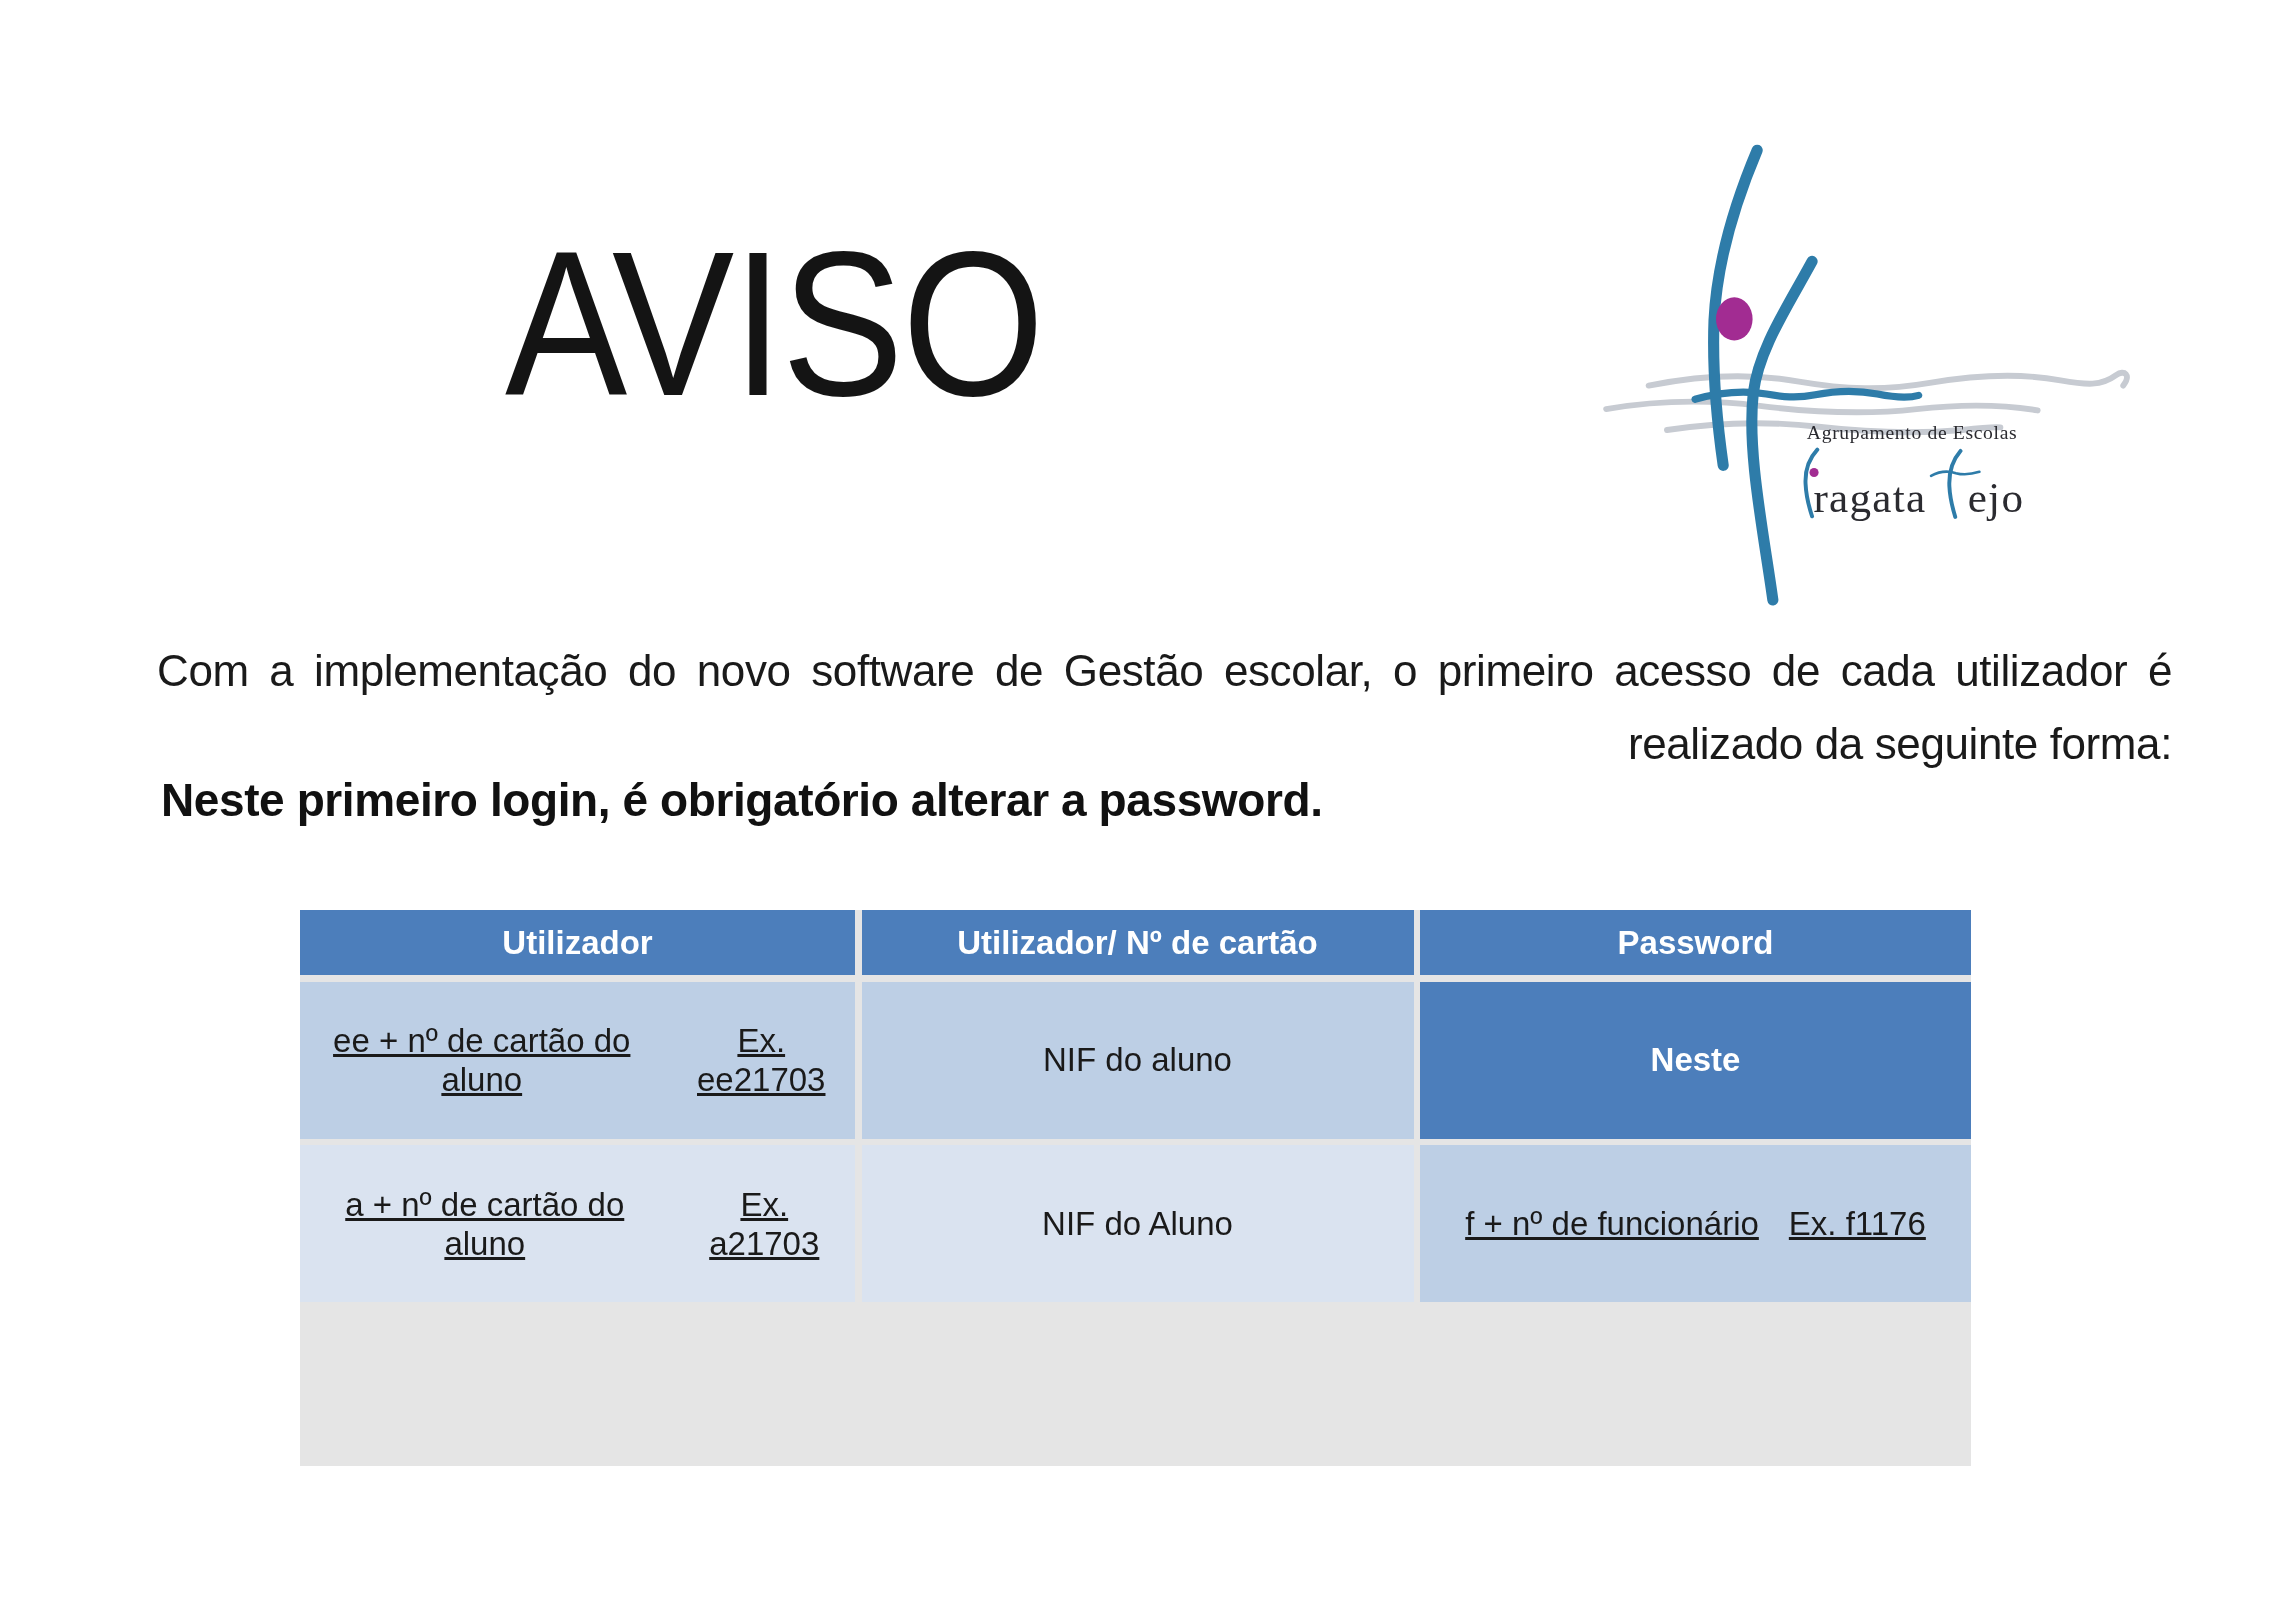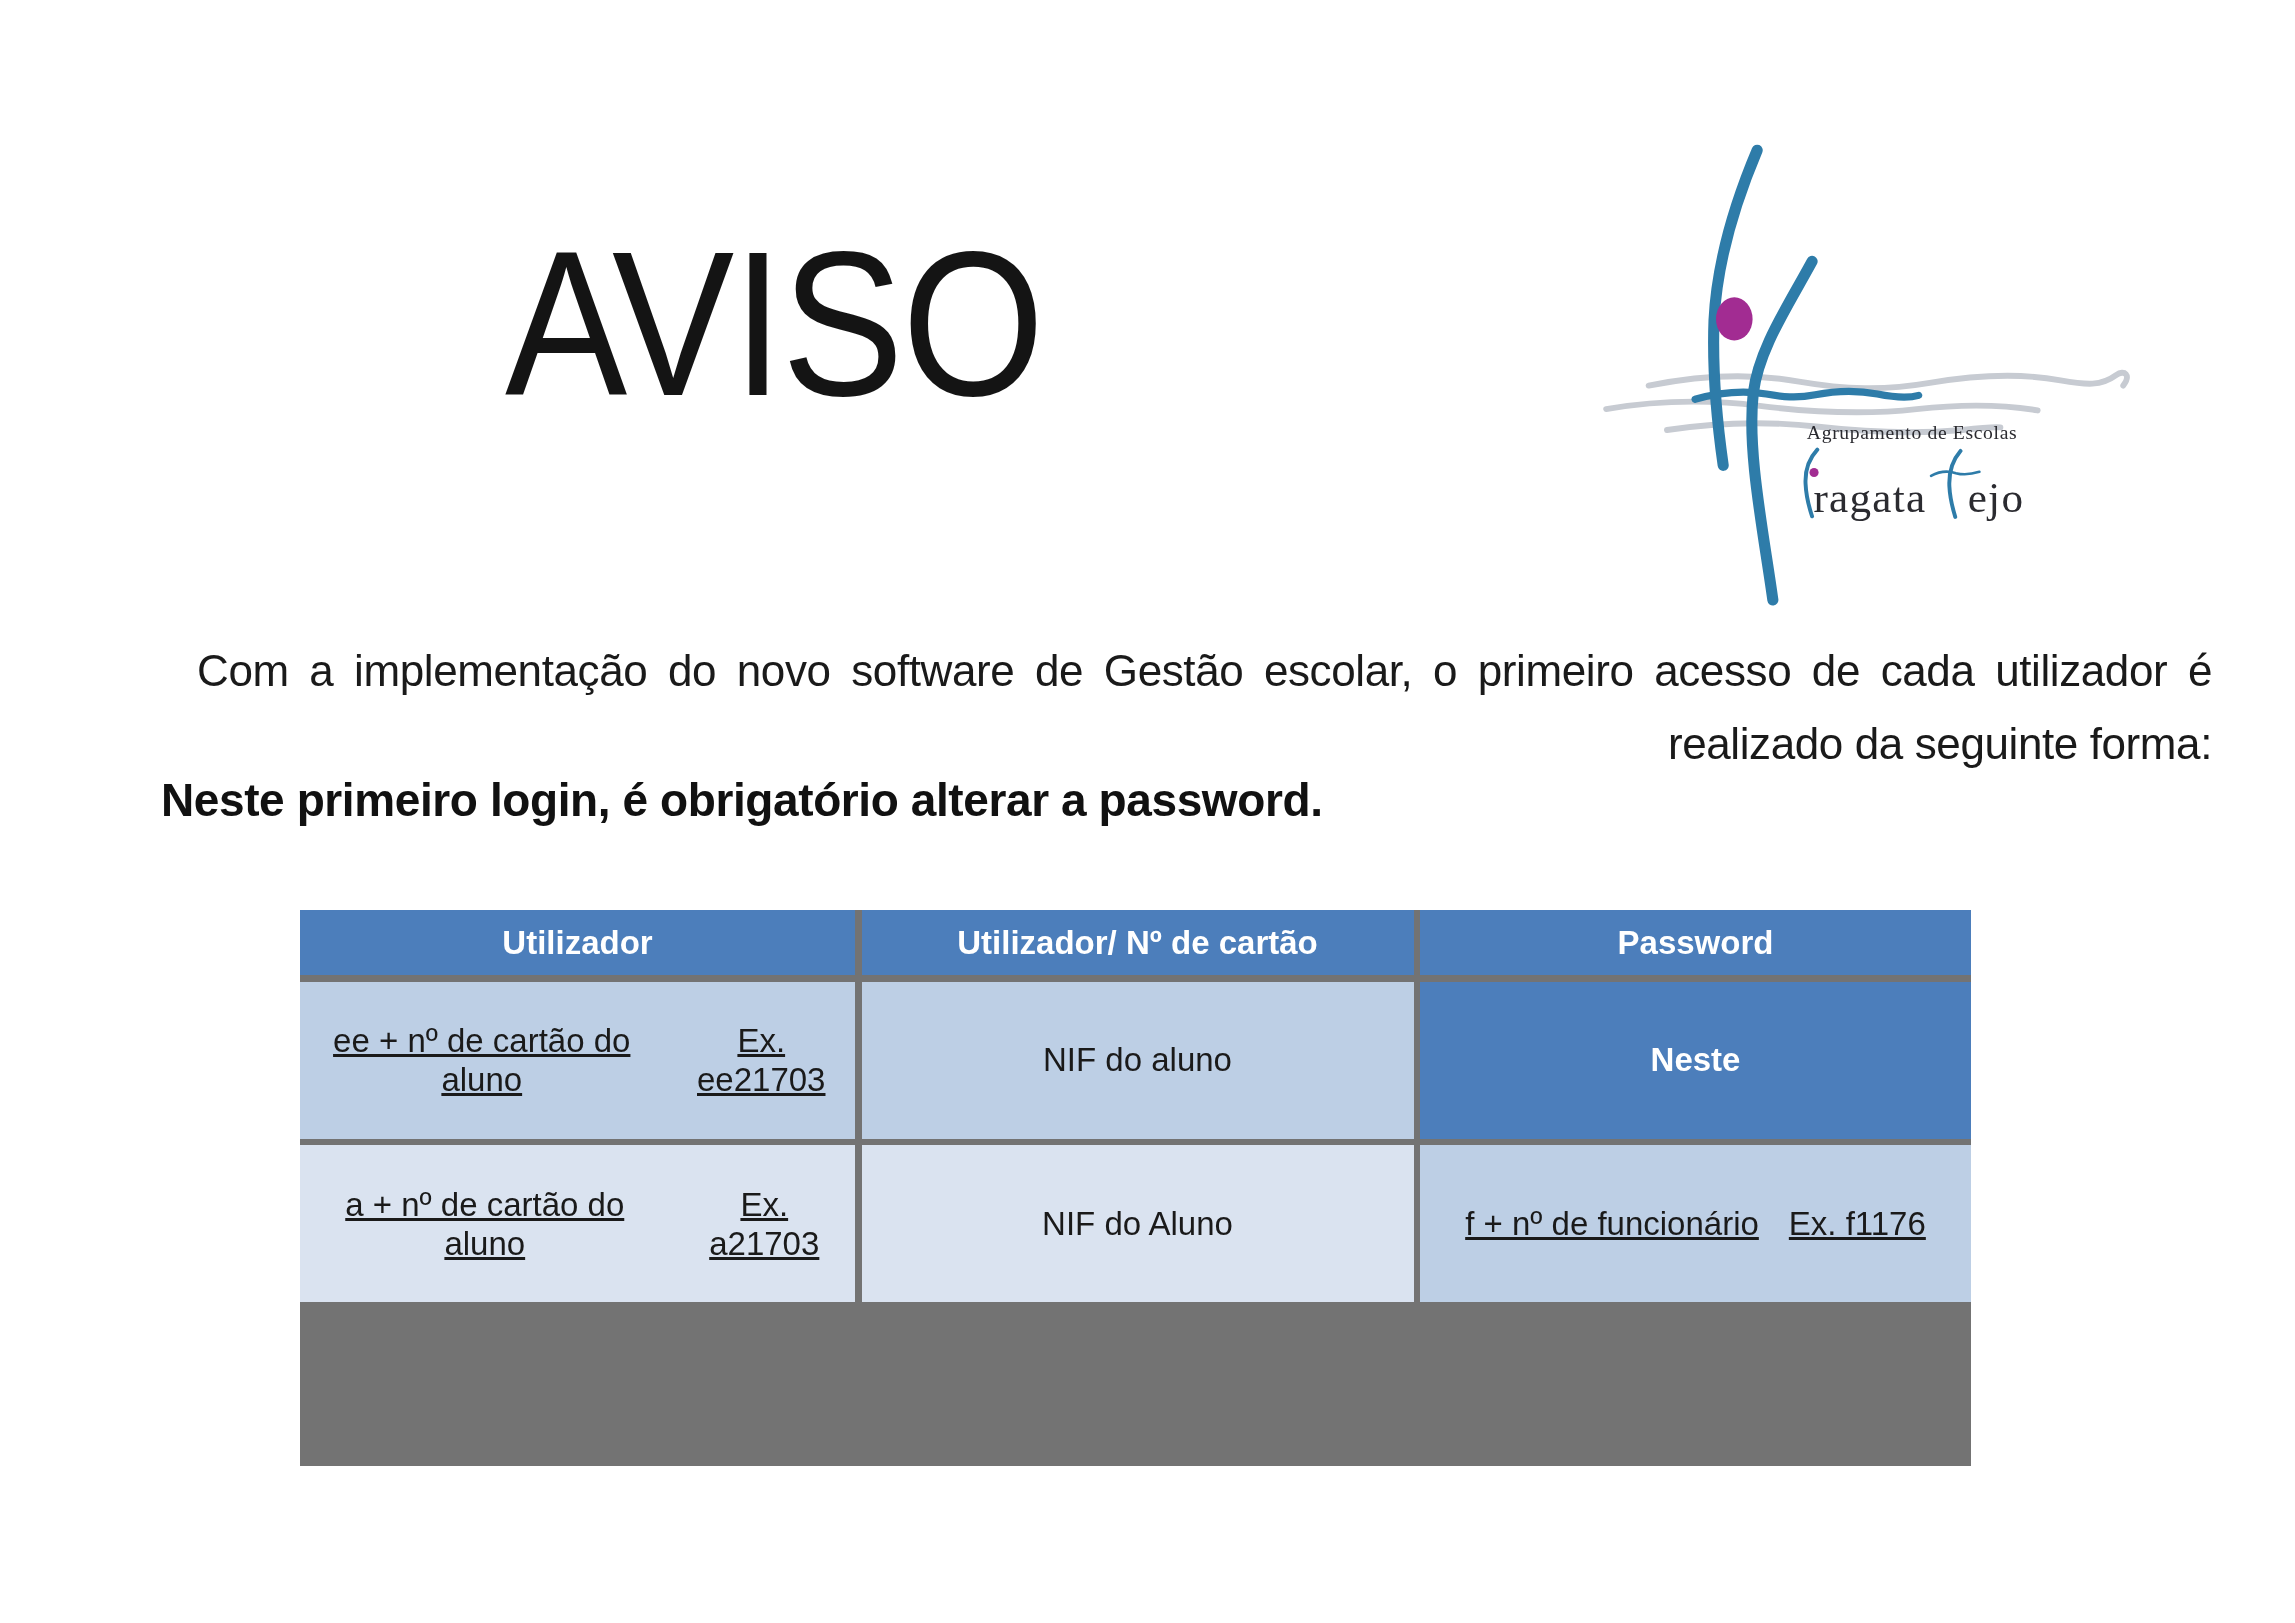--- a/index.html
+++ b/index.html
@@ -45,21 +45,20 @@
   
   .intro {
     position: absolute;
     left: 157px;
     top: 590px;
     width: 2015px;
     font-size: 44px;
     line-height: 73px;
     letter-spacing: -0.4px;
     color: #1a1a1a;
-    margin-left: 40px;
   }
   .intro .jline {
     display: block;
     text-align: justify;
     text-align-last: justify;
   }
   .intro .nline {
     display: block;
     text-align: right;
   }
@@ -78,21 +77,21 @@
 
   
   .login-table {
     position: absolute;
     left: 300px;
     top: 910px;
     display: grid;
     grid-template-columns: 555px 552px 551px;
     grid-template-rows: 65px 157px 157px 157px;
     gap: 6.5px;
-    background: #737373;
+    background: #e5e5e5;
   }
   .cell {
     display: flex;
     align-items: center;
     justify-content: center;
     text-align: center;
     padding: 0 13px;
     box-sizing: border-box;
   }
   .cell.head, .cell.user {

